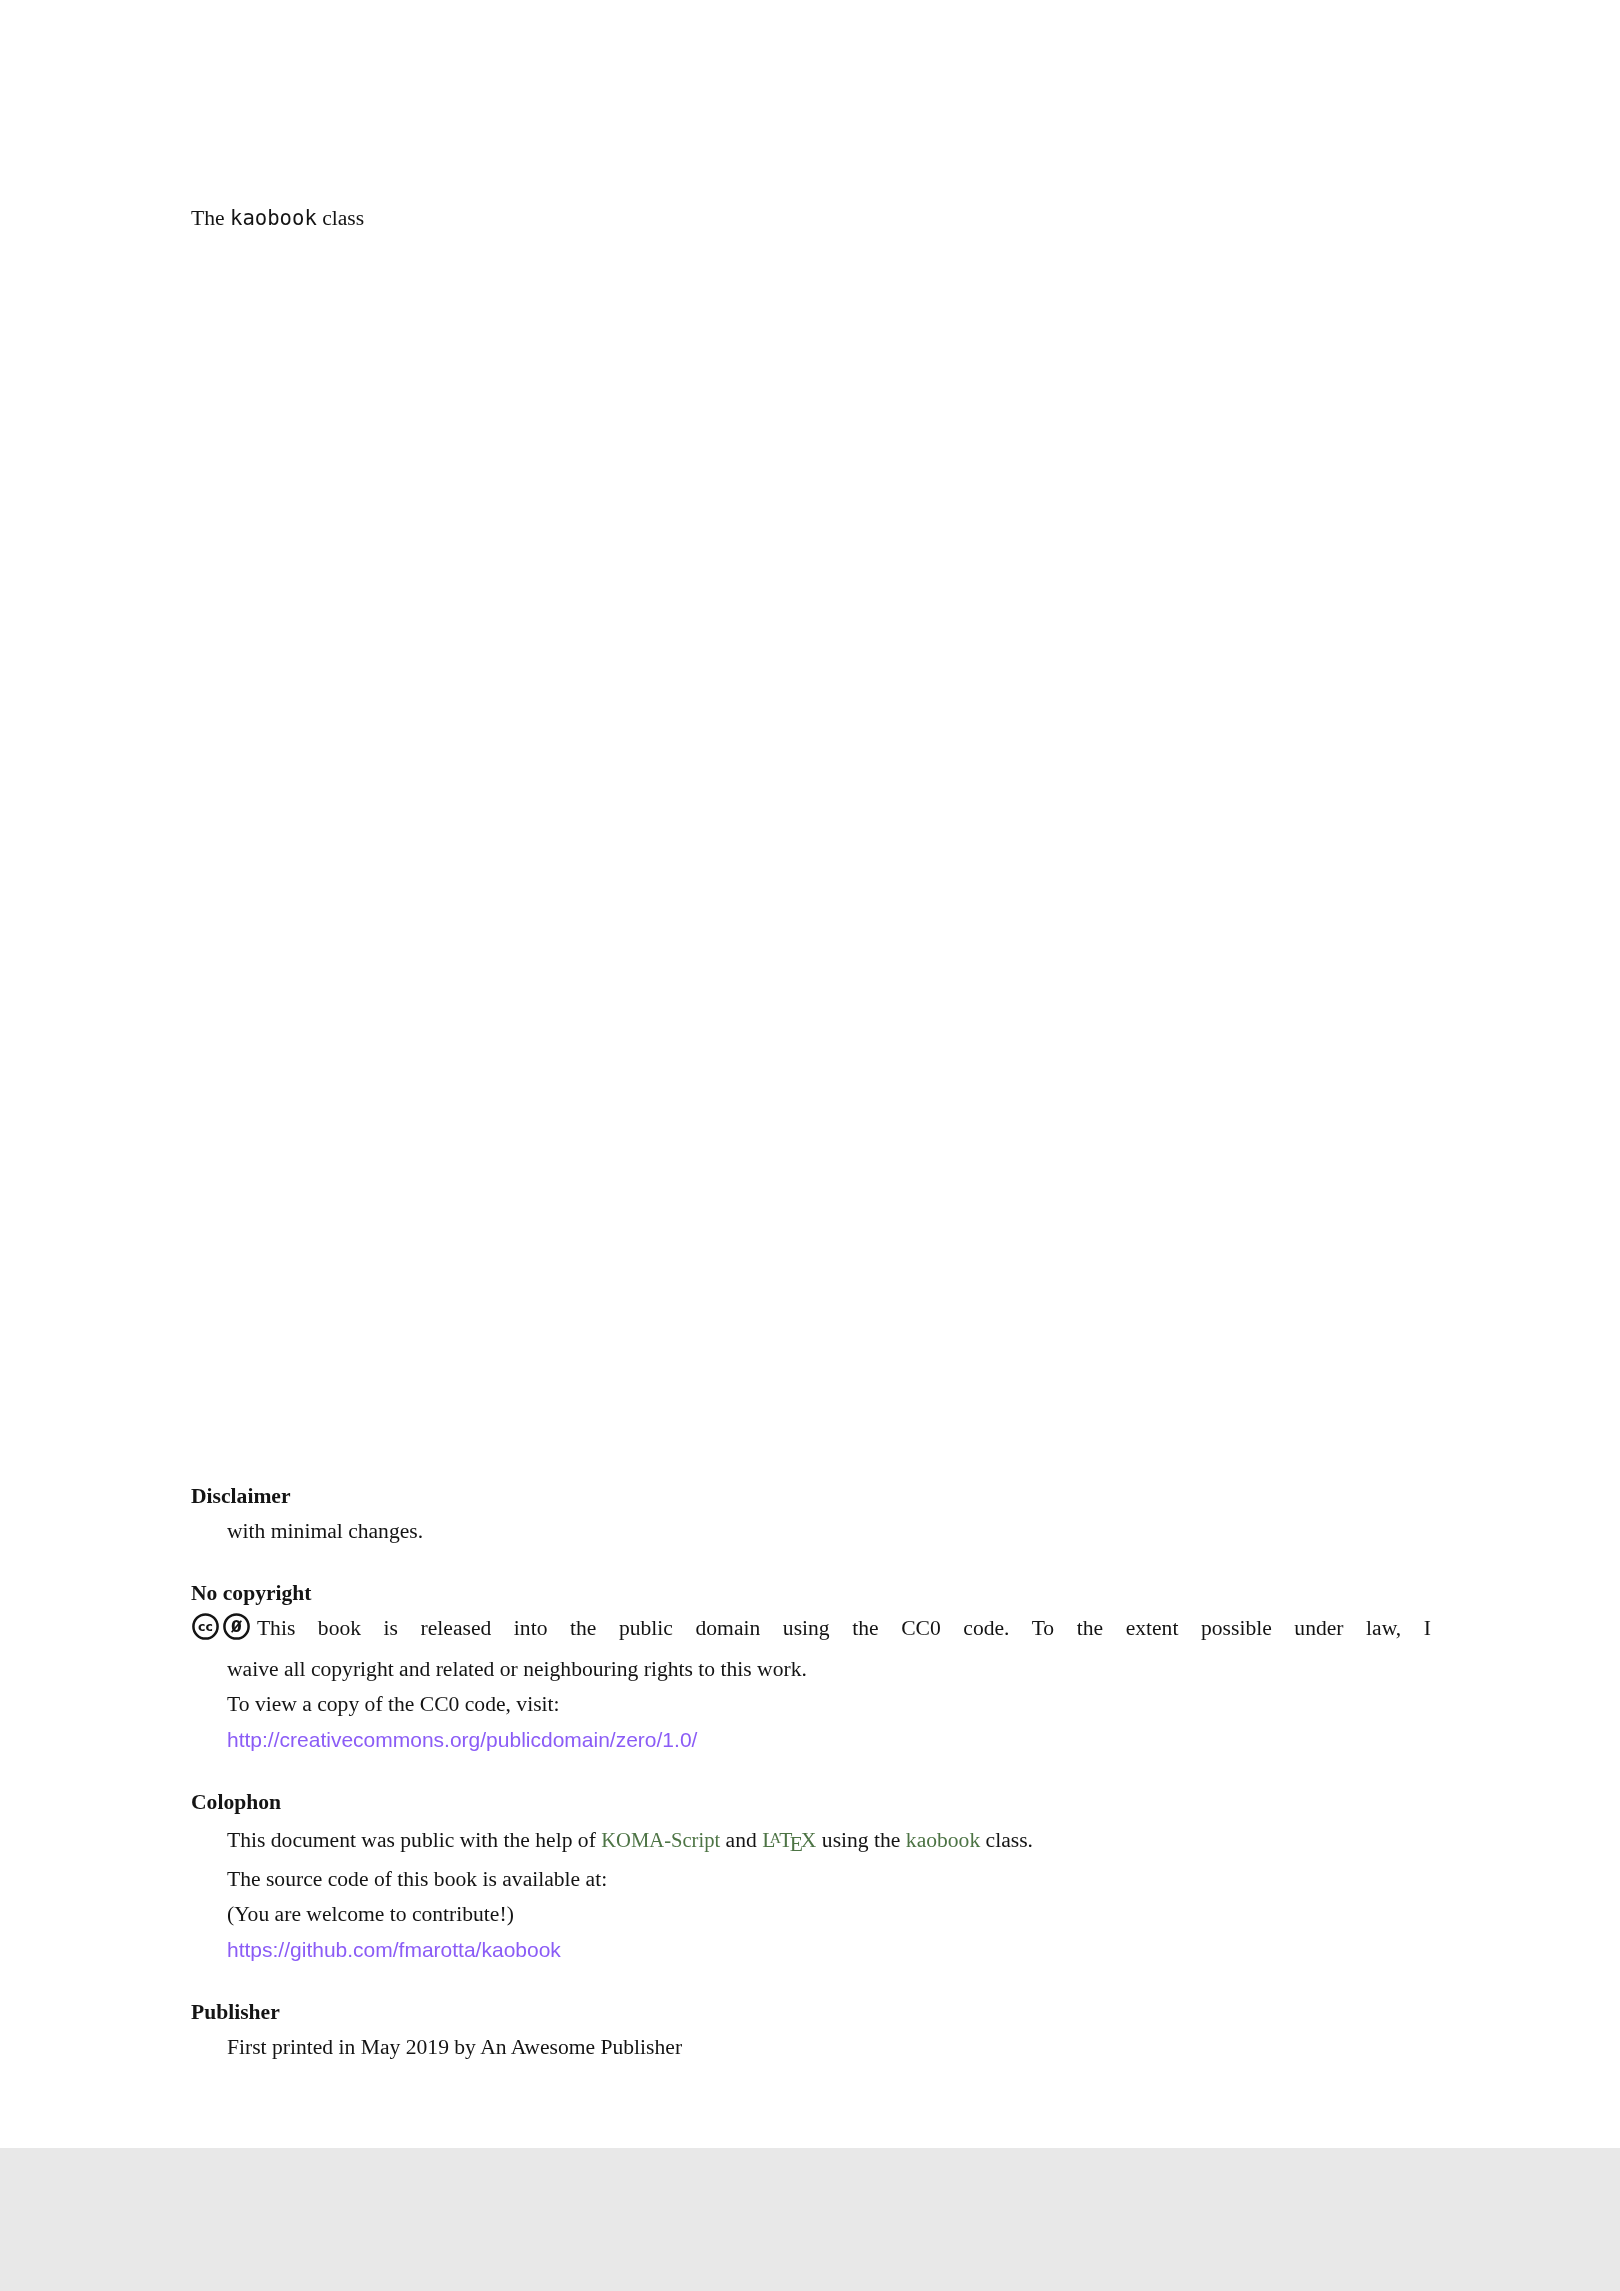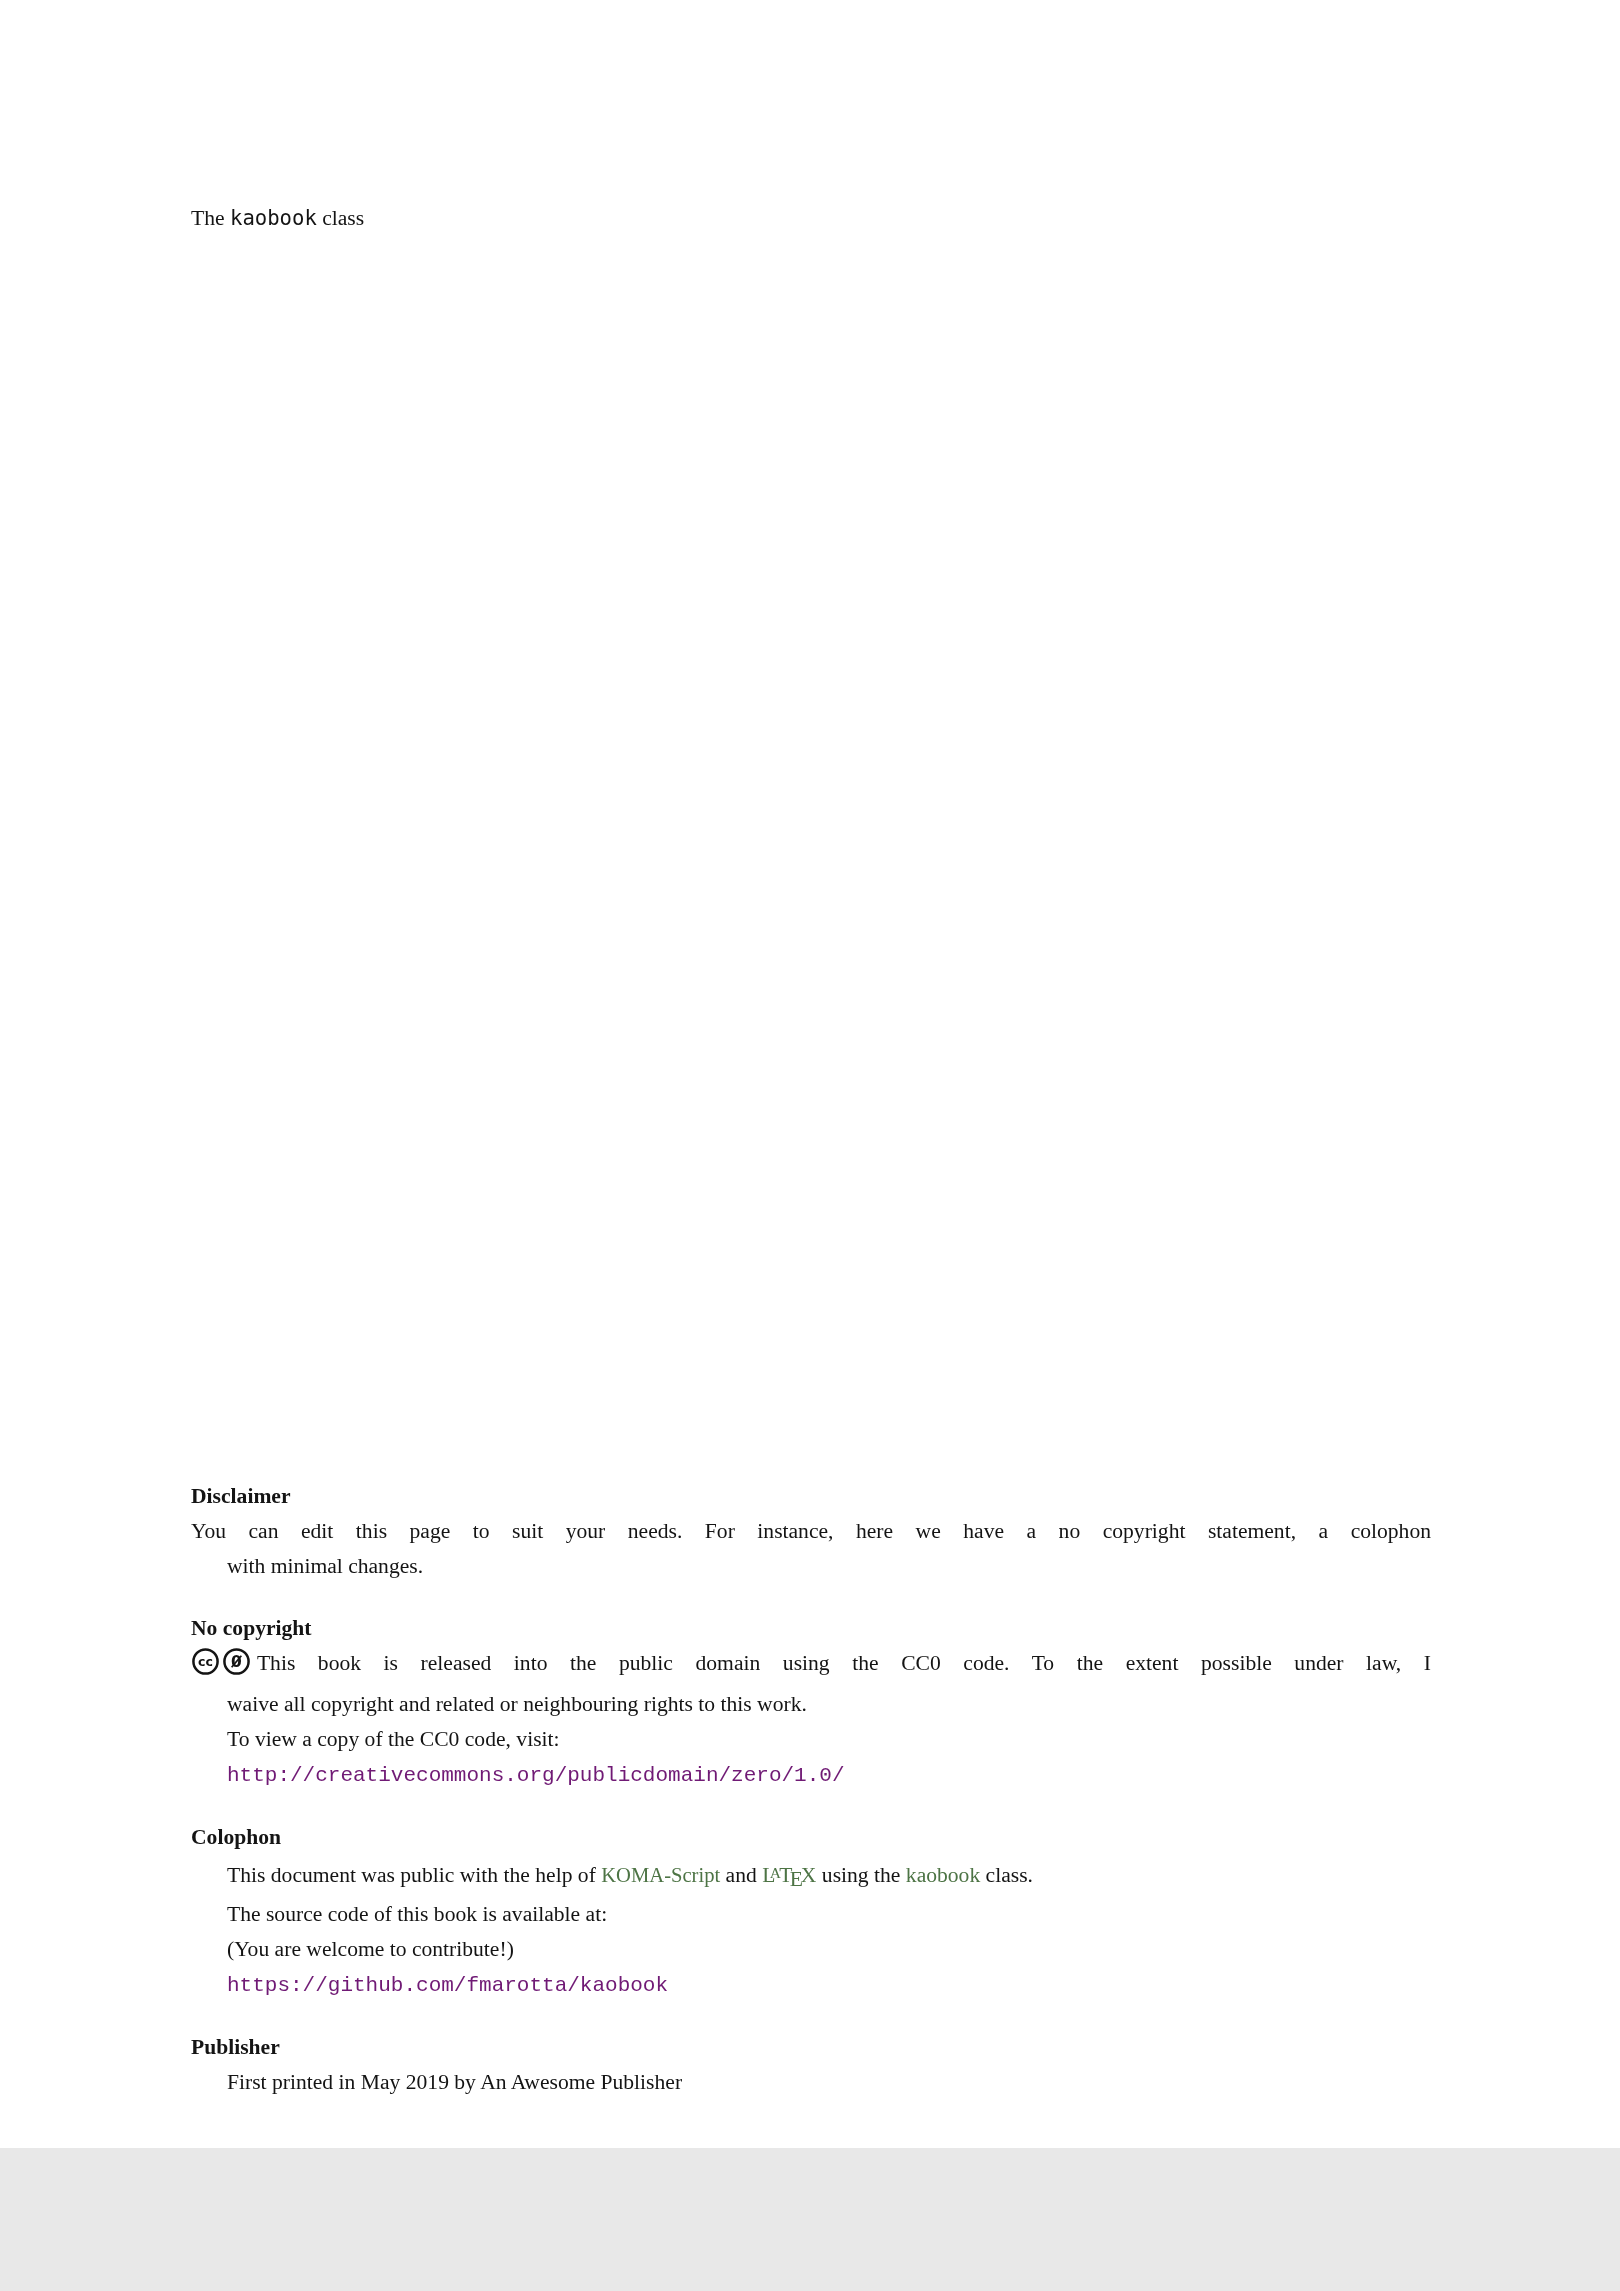--- a/index.html
+++ b/index.html
@@ -34,23 +34,23 @@
     font-size: 21.6px;
     line-height: 35px;
     margin: 27px 0 0 0;
   }
   .sec-heading.first { margin-top: 0; }
   .jline { text-align: justify; text-align-last: justify; }
   .line  { text-align: left; margin-left: 36px; }
   .linkline { white-space: nowrap; }
   .green-link { color: #4d7445; text-decoration: none; cursor: pointer; }
   .mono-link {
-    font-family: Liberation Mono, monospace;
+    font-family: Liberation Sans, sans-serif;
     font-size: 21px;
-    color: #701a75;
+    color: #8b5cf6;
     text-decoration: none;
     cursor: pointer;
   }
   .sans-link {
     font-family: Liberation Serif, serif;
     font-size: 20.6px;
     color: #4d7445;
     text-decoration: none;
     cursor: pointer;
   }
@@ -82,21 +82,20 @@
 
 <div class="page">
 
   <div class="header">
     <span>The </span><span class="mono">kaobook</span><span> class</span>
   </div>
 
   <div class="block">
 
     <div class="sec-heading first">Disclaimer</div>
-    <div class="jline">You can edit this page to suit your needs. For instance, here we have a no copyright statement, a colophon</div>
     <div class="line">with minimal changes.</div>
 
     <div class="sec-heading">No copyright</div>
     <div class="jline">
       <span class="cc-icons"><svg width="29" height="29" viewBox="0 0 30 30" style="font-size:22px">
           <circle cx="15" cy="15" r="12.5" fill="none" stroke="#141414" stroke-width="2.6"></circle>
           <text x="15" y="20" text-anchor="middle" font-family="DejaVu Sans, sans-serif" font-size="13" font-weight="bold" fill="#141414">cc</text>
         </svg><svg width="29" height="29" viewBox="0 0 30 30" style="margin-left:2px;font-size:22px">
           <circle cx="15" cy="15" r="12.5" fill="none" stroke="#141414" stroke-width="2.6"></circle>
           <text x="15" y="21" text-anchor="middle" font-family="DejaVu Sans, sans-serif" font-size="16" font-weight="bold" fill="#141414">0</text>

